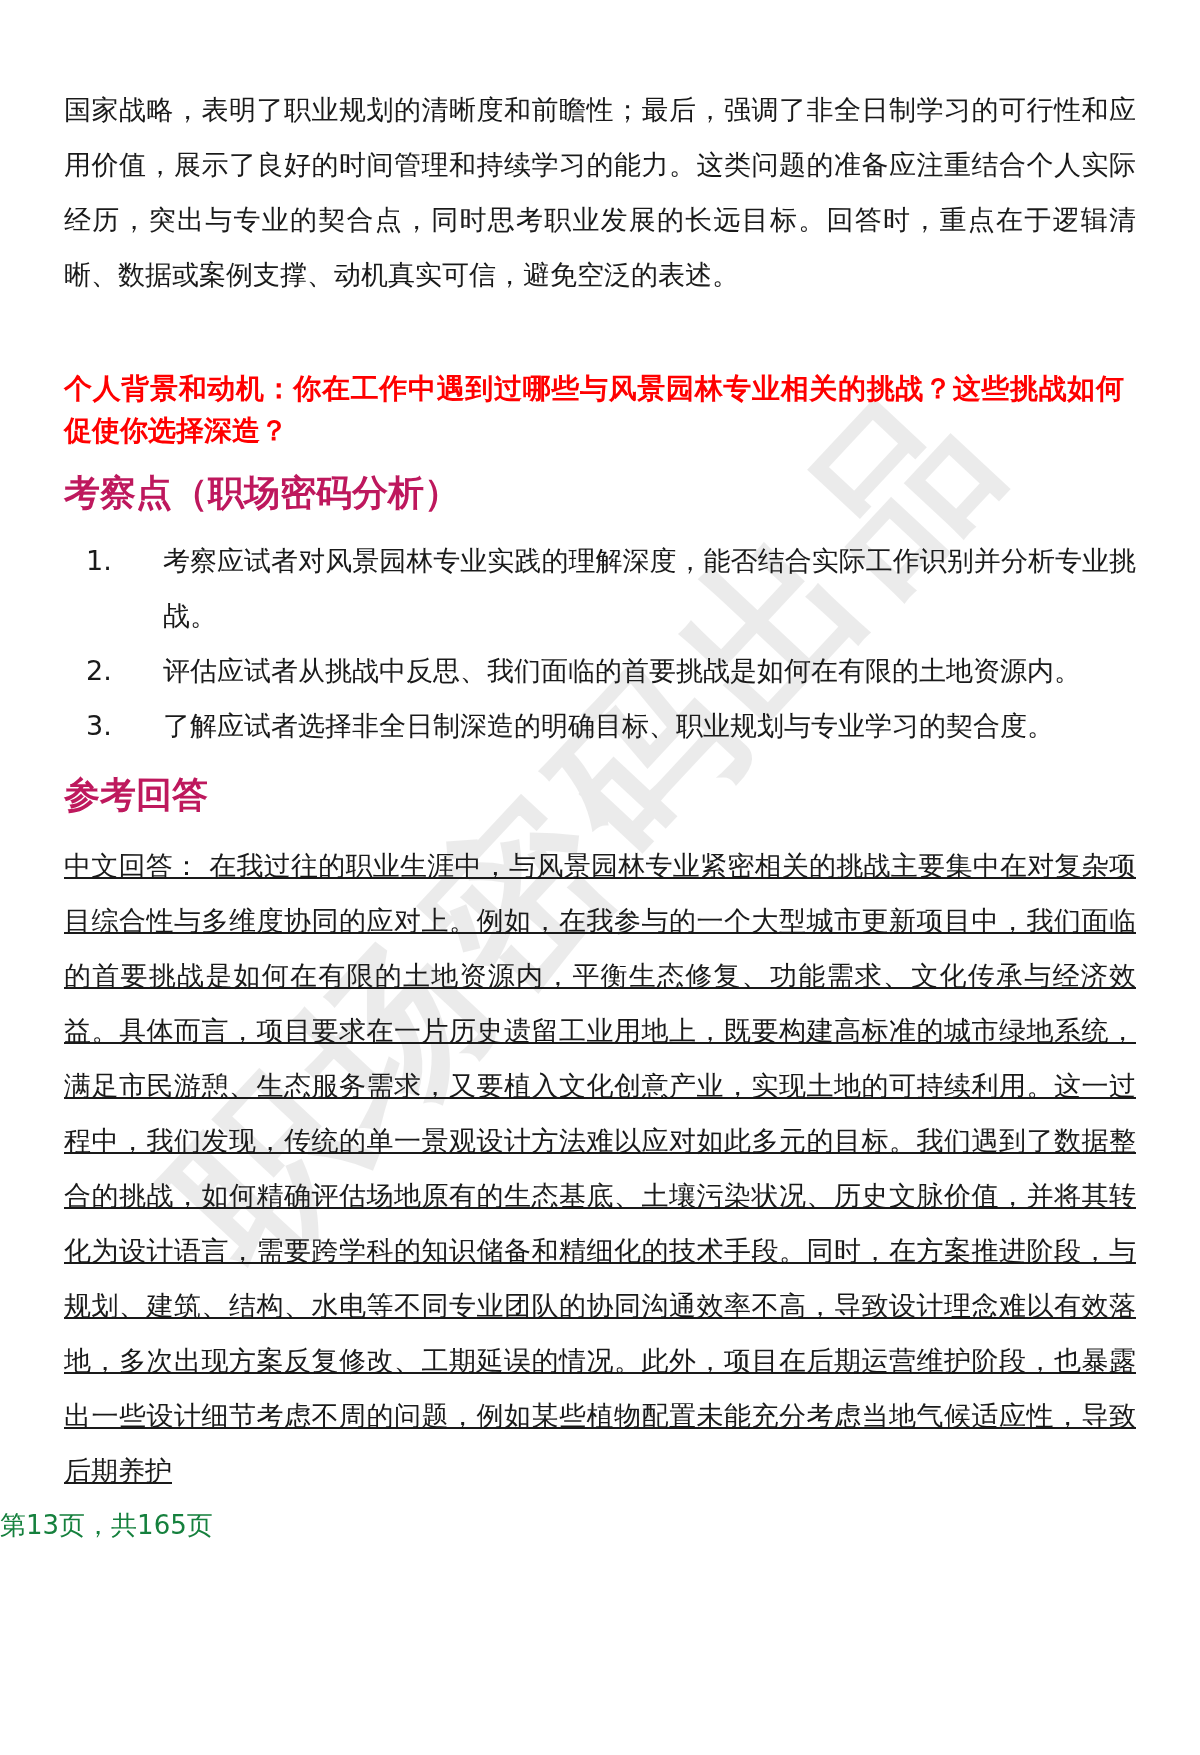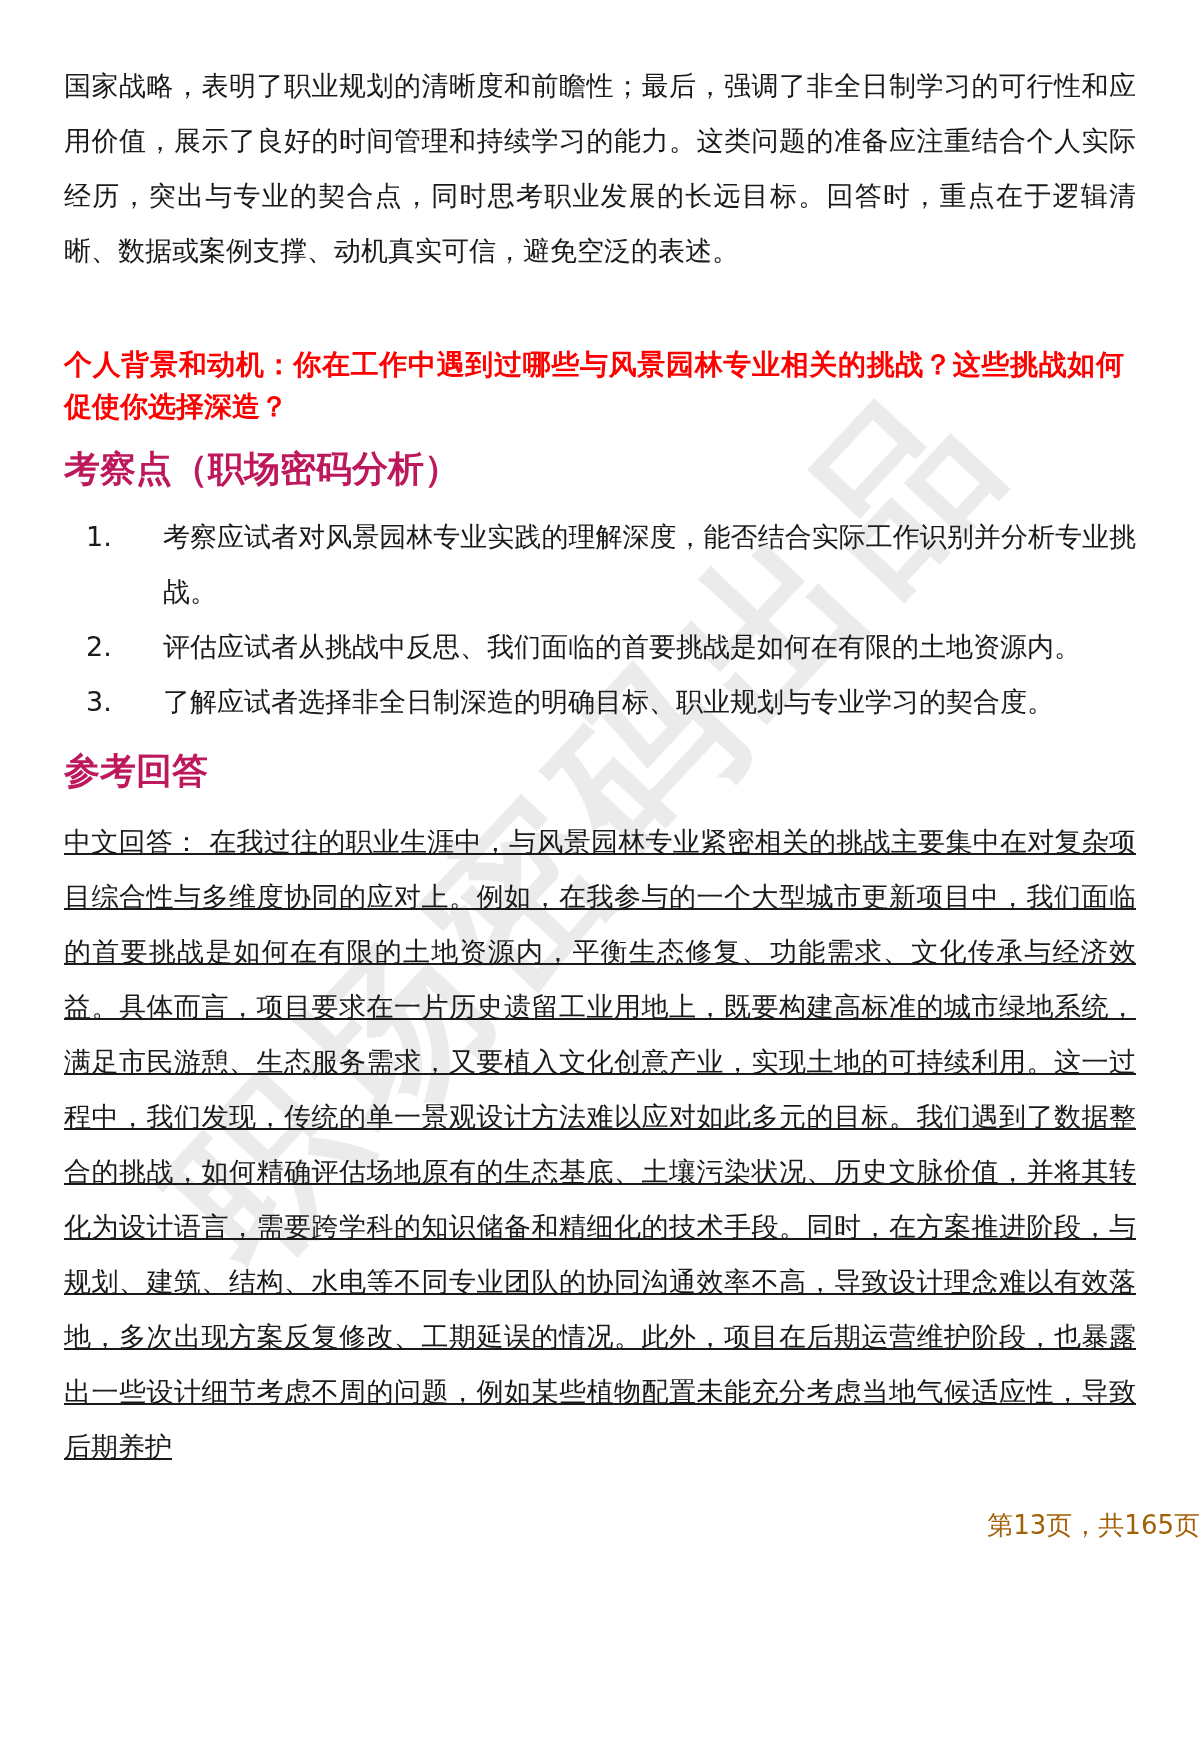--- a/index.html
+++ b/index.html
@@ -25,21 +25,21 @@
     letter-spacing: 14px;
     white-space: nowrap;
     color: rgba(0, 0, 0, 0.08);
     z-index: 0;
     pointer-events: none;
     user-select: none;
   }
   .content {
     position: relative;
     z-index: 1;
-    padding: 58px 64px 0 64px;
+    padding: 82px 64px 0 64px;
   }
   .body-text {
     margin: 0;
     font-size: 27px;
     line-height: 55px;
     color: #1a1a1a;
     text-align: justify;
   }
   .question-title {
     margin: 66px 12px 0 0;
@@ -83,25 +83,24 @@
   .answer-text {
     margin-top: 22px;
     text-decoration: underline;
   }
   .footer {
     position: absolute;
     z-index: 1;
     top: 1506px;
     left: 0;
     width: 100%;
-    text-align: right;
+    text-align: left;
     font-size: 26px;
     line-height: 38px;
-    color: #a16207;
-    padding-left: 44px;
+    color: #15803d;
   }
 </style>
 </head>
 <body>
 
 <div class="page">
 
   <div class="watermark">职场密码出品</div>
 
   <div class="content">

